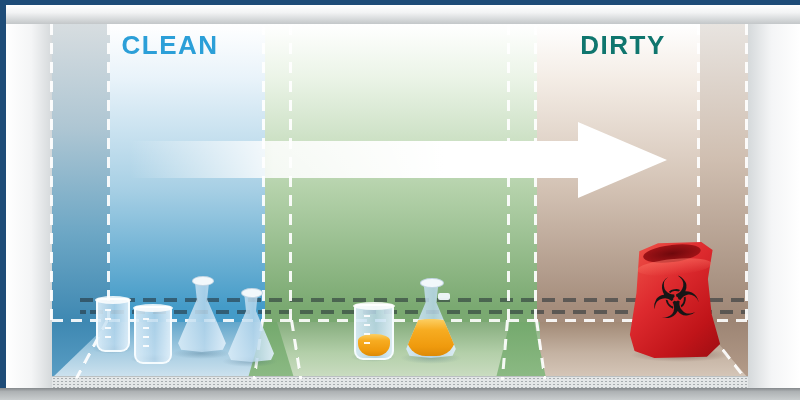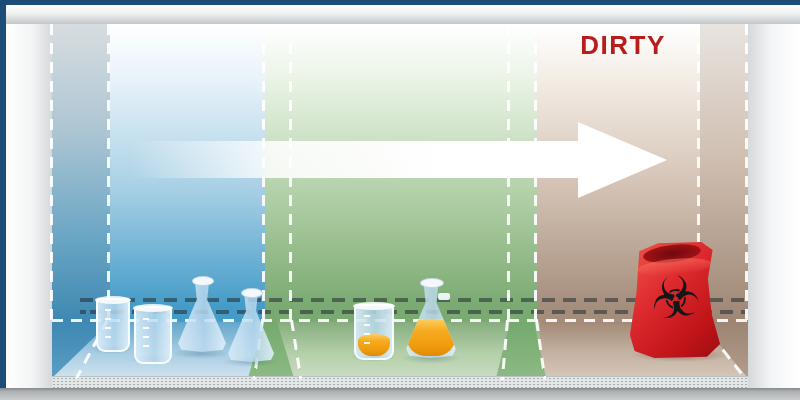--- a/index.html
+++ b/index.html
@@ -148,21 +148,22 @@
   <div class="abs vdash slant" style="left:106px;top:320px;height:66px;transform:rotate(28deg);"></div>
   <div class="abs vdash slant" style="left:261px;top:320px;height:60px;transform:rotate(8deg);"></div>
   <div class="abs vdash slant" style="left:290px;top:320px;height:60px;transform:rotate(-9deg);"></div>
   <div class="abs vdash slant" style="left:506px;top:320px;height:60px;transform:rotate(5deg);"></div>
   <div class="abs vdash slant" style="left:535px;top:320px;height:60px;transform:rotate(-8deg);"></div>
   <div class="abs vdash slant" style="left:698px;top:320px;height:70px;transform:rotate(-38deg);"></div>
 
   <div class="abs arrow-shaft"></div>
   <div class="abs arrow-head"></div>
 
-  <div class="abs zone-label" style="left: 538px; color: #b91c1c;">DIRTY</div>
+  <div class="abs zone-label" style="left: 85px; color: rgb(43, 159, 216);">CLEAN</div>
+  <div class="abs zone-label" style="left: 538px; color: #0f766e;">DIRTY</div>
 
   <div class="abs item-shadow" style="left:92px;top:344px;width:40px;height:10px;"></div>
   <div class="abs item-shadow" style="left:130px;top:354px;width:44px;height:10px;"></div>
   <div class="abs item-shadow" style="left:172px;top:348px;width:58px;height:11px;"></div>
   <div class="abs item-shadow" style="left:222px;top:356px;width:56px;height:11px;"></div>
 
   <div class="abs beaker" style="left:96px;top:298px;width:30px;height:50px;">
     <div class="rim"></div>
     <div class="ticks"></div>
   </div>

